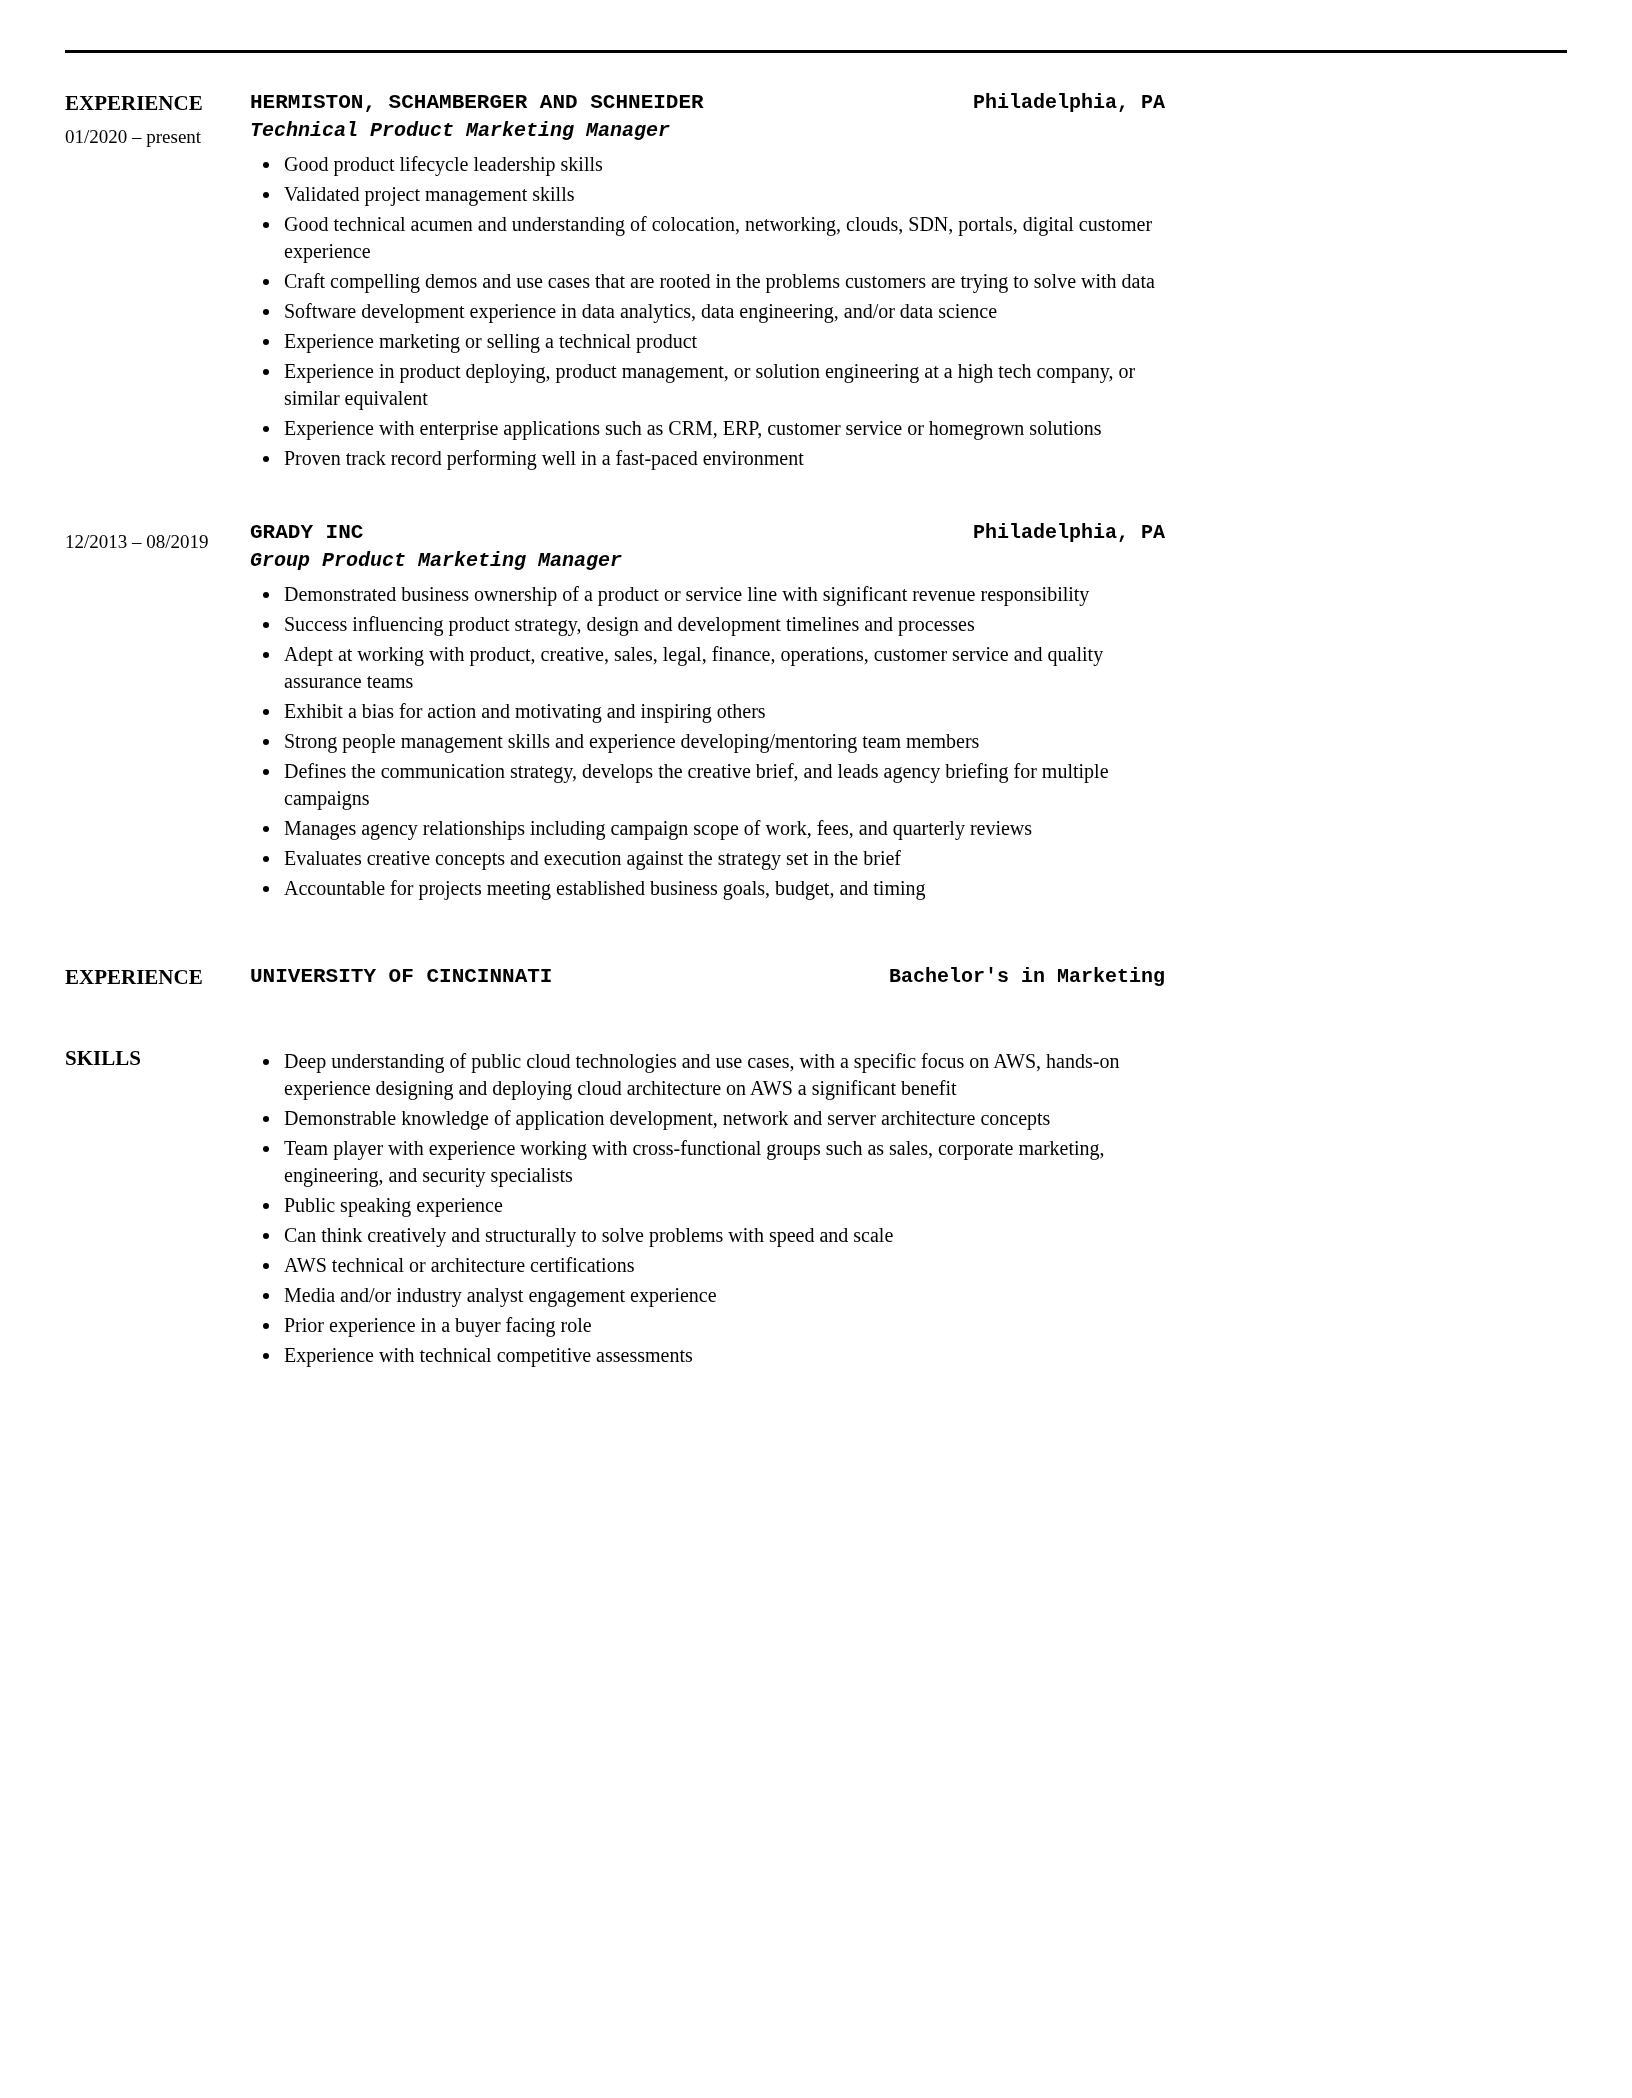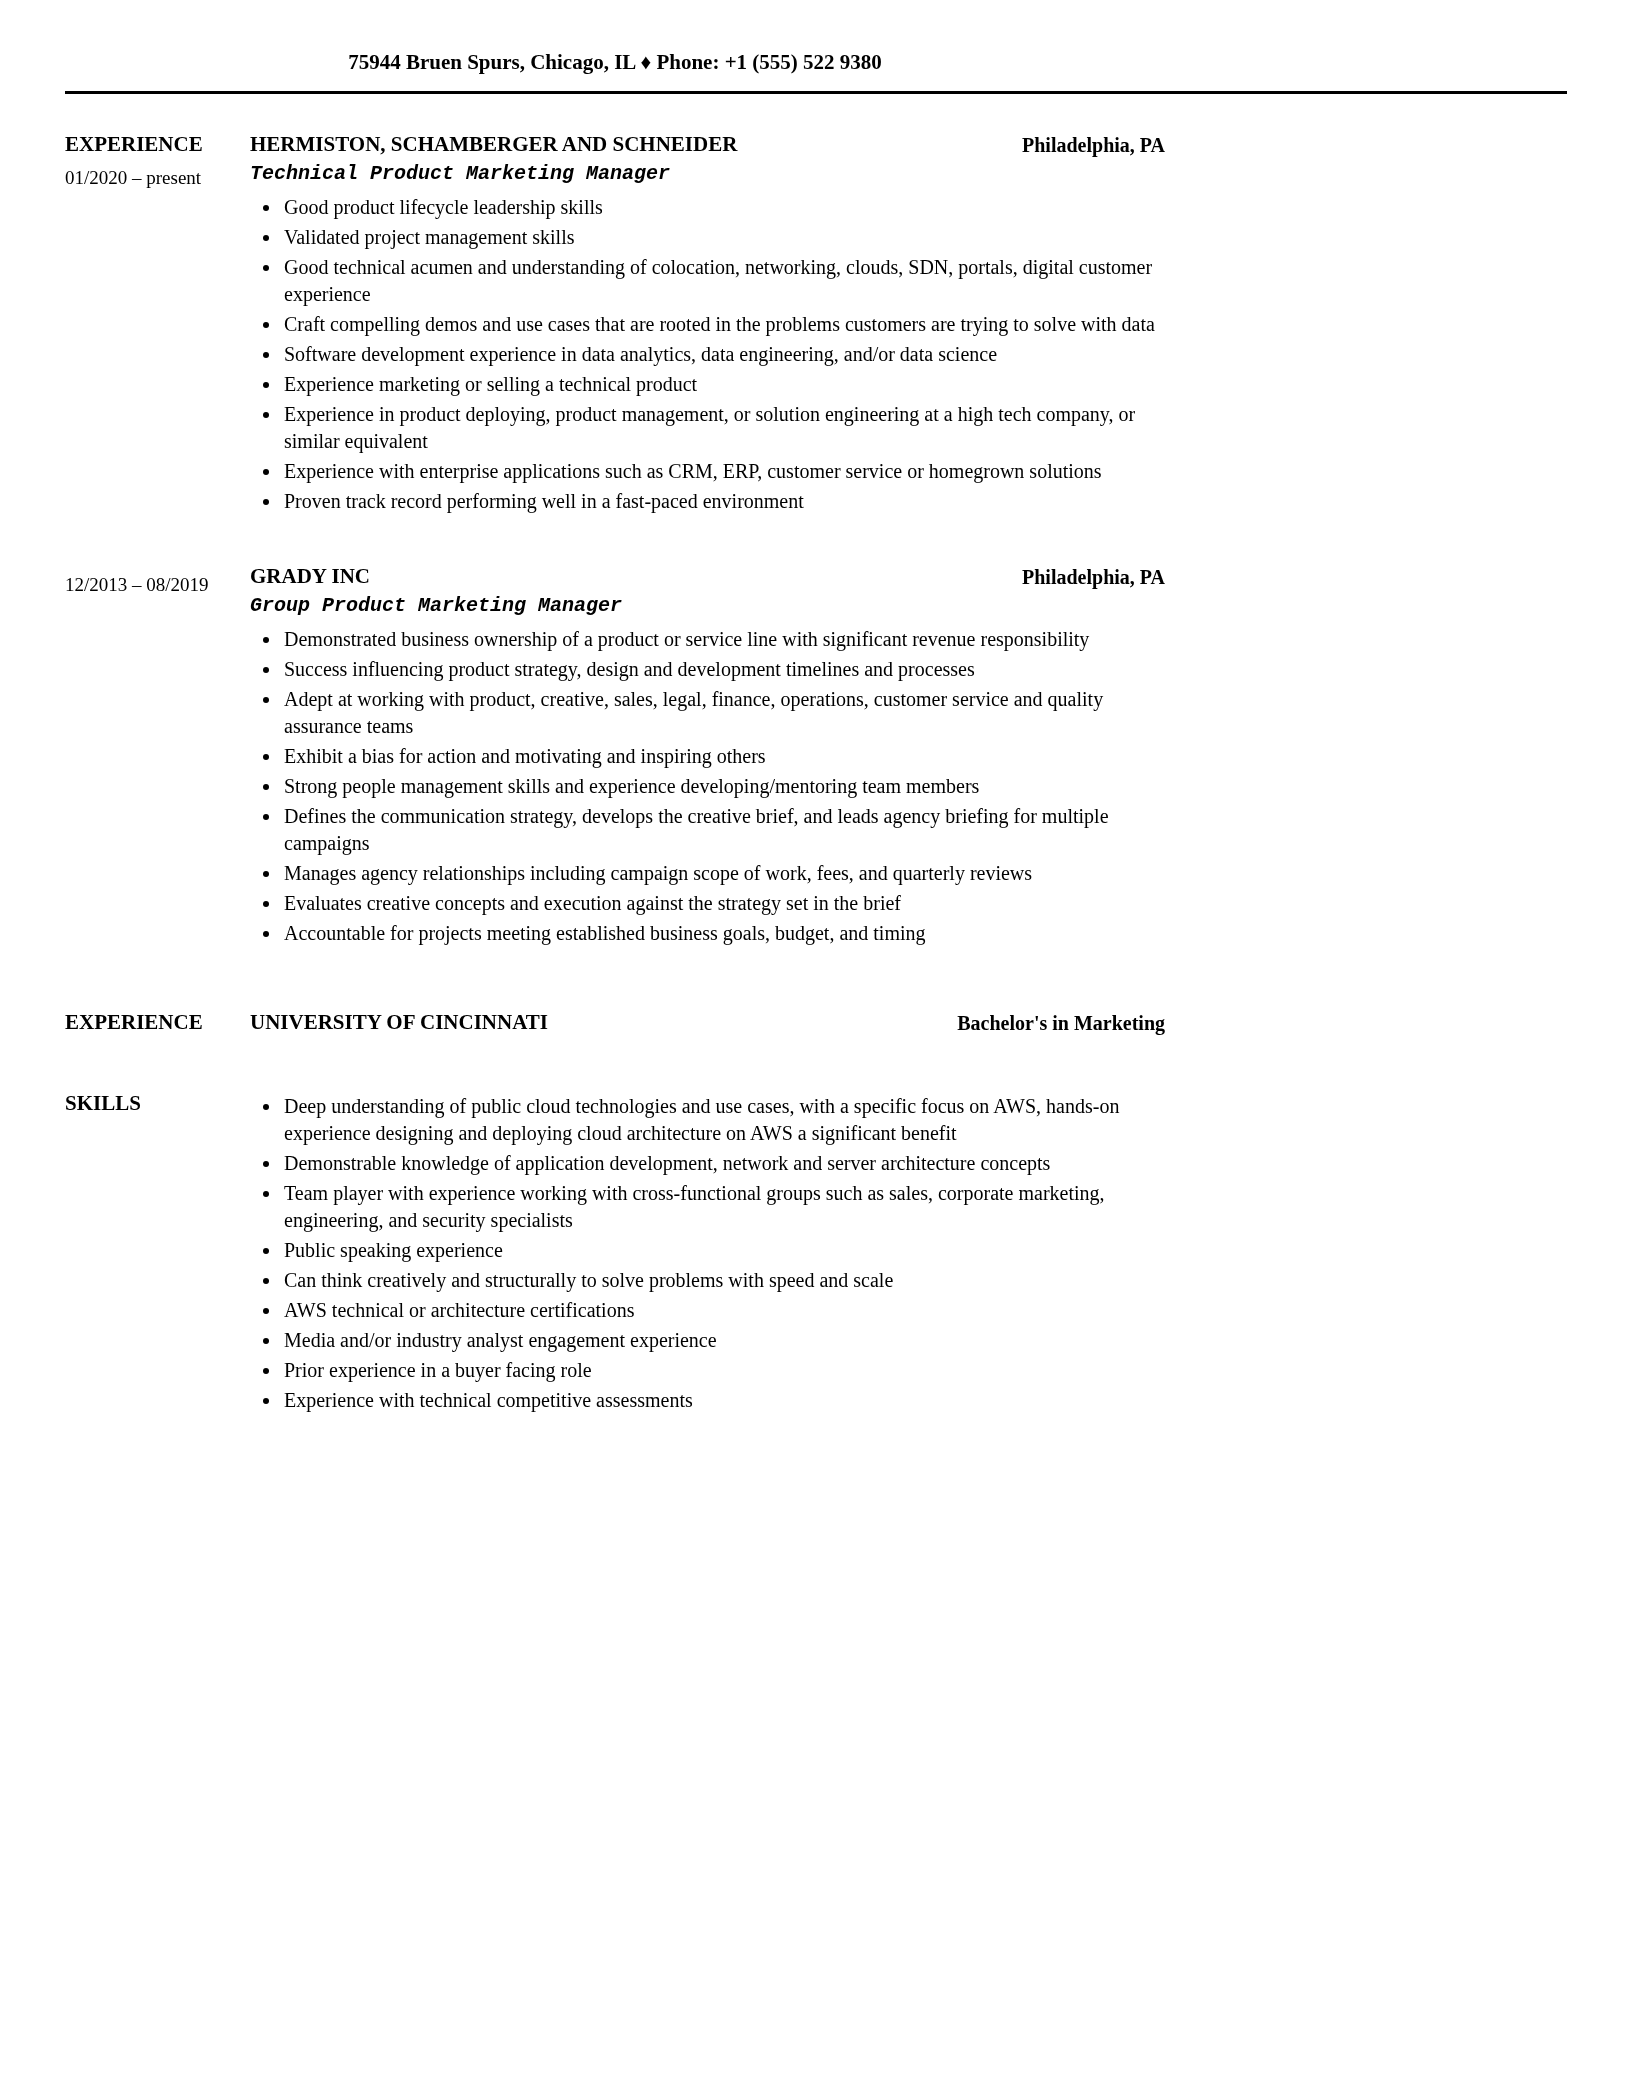--- a/index.html
+++ b/index.html
@@ -35,21 +35,22 @@
   .section-education { margin-top: 60px; }
   .section-skills { margin-top: 56px; }
 
   .section-label { font-size: 21px; font-weight: bold; }
   .dates { font-size: 19px; margin-top: 10px; white-space: nowrap; }
   .dates-only { }
 
   .job-header {
     display: flex;
     justify-content: space-between;
-    align-items: flex-end;
+    align-items: flex-start;
+    font-family: Liberation Mono, monospace;
   }
   .company { font-size: 21px; font-weight: bold; }
   .location { font-size: 20px; font-weight: bold; }
   .job-title { font-size: 20px; font-weight: bold; font-style: italic; margin-top: 5px; font-family: Liberation Mono, monospace; }
 
   ul.bullets {
     margin-top: 9px;
     padding-left: 32px;
     font-size: 20px;
     list-style: disc outside;
@@ -60,21 +61,20 @@
     padding-left: 2px;
   }
   ul.bullets.skills-list { margin-top: 2px; }
 </style>
 </head>
 <body>
 
 <div class="page">
 
   <div class="header">
-    <div class="contact-line">75944 Bruen Spurs, Chicago, IL ♦ Phone: +1 (555) 522 9380</div>
   </div>
   <hr class="divider">
 
   <div class="section section-experience">
     <div class="left-col">
       <div class="section-label">EXPERIENCE</div>
       <div class="dates">01/2020 – present</div>
     </div>
     <div class="right-col">
       <div class="job-header">

